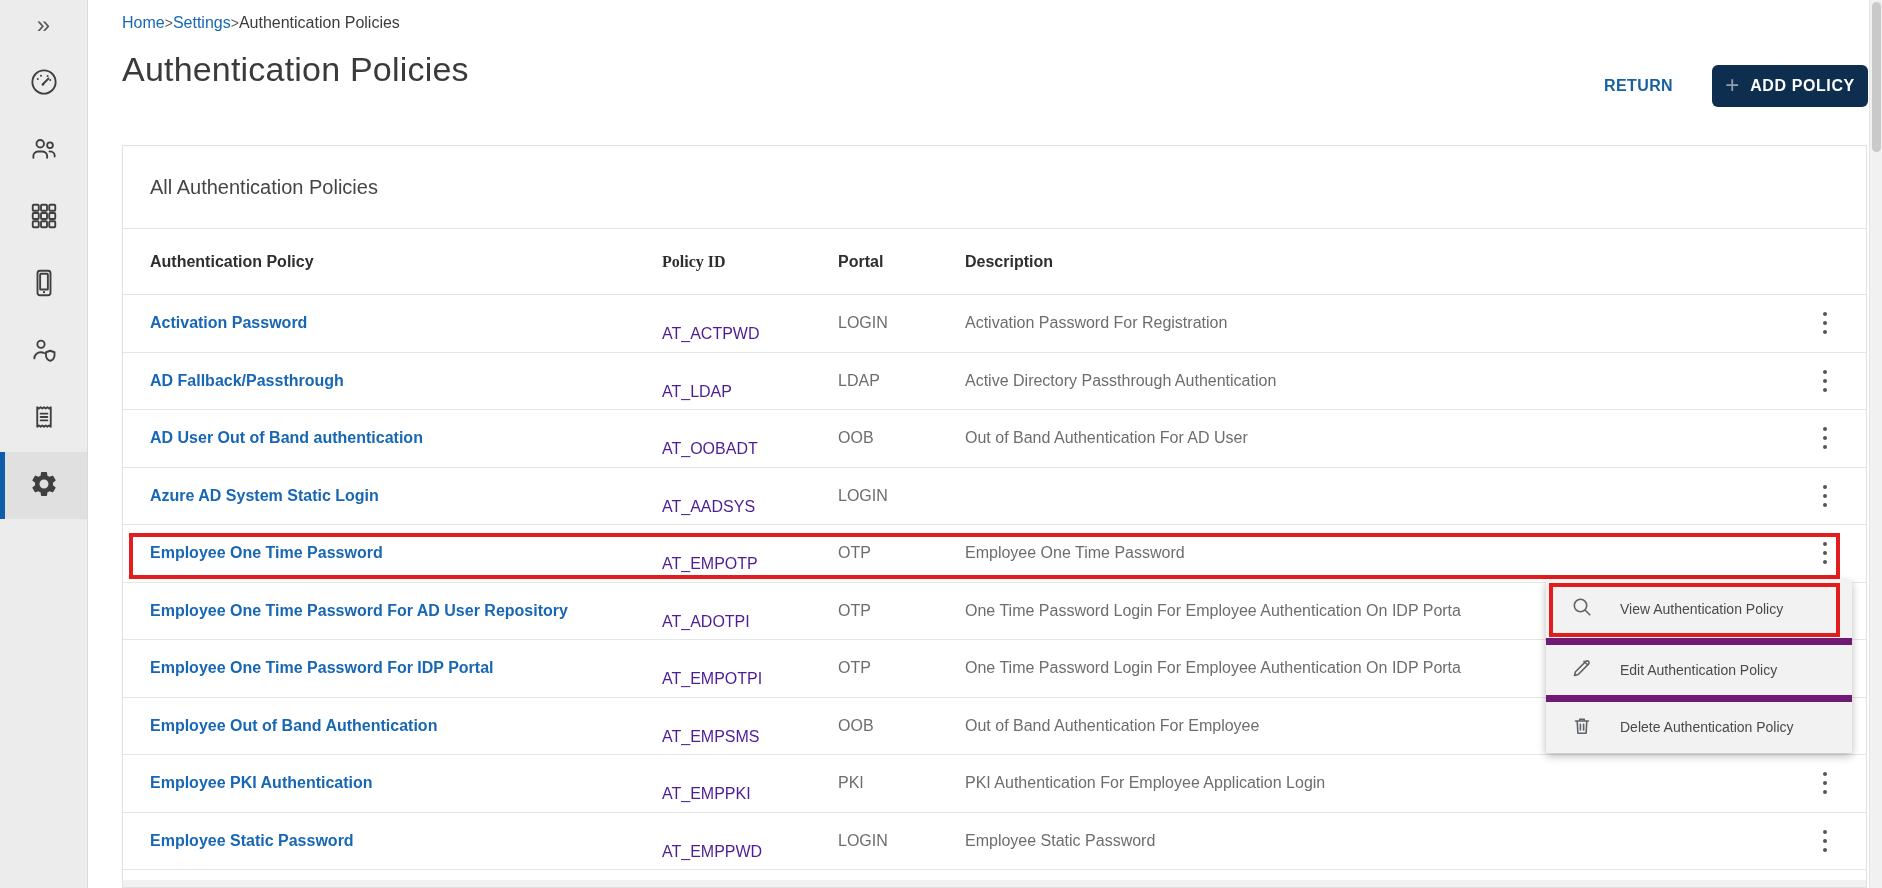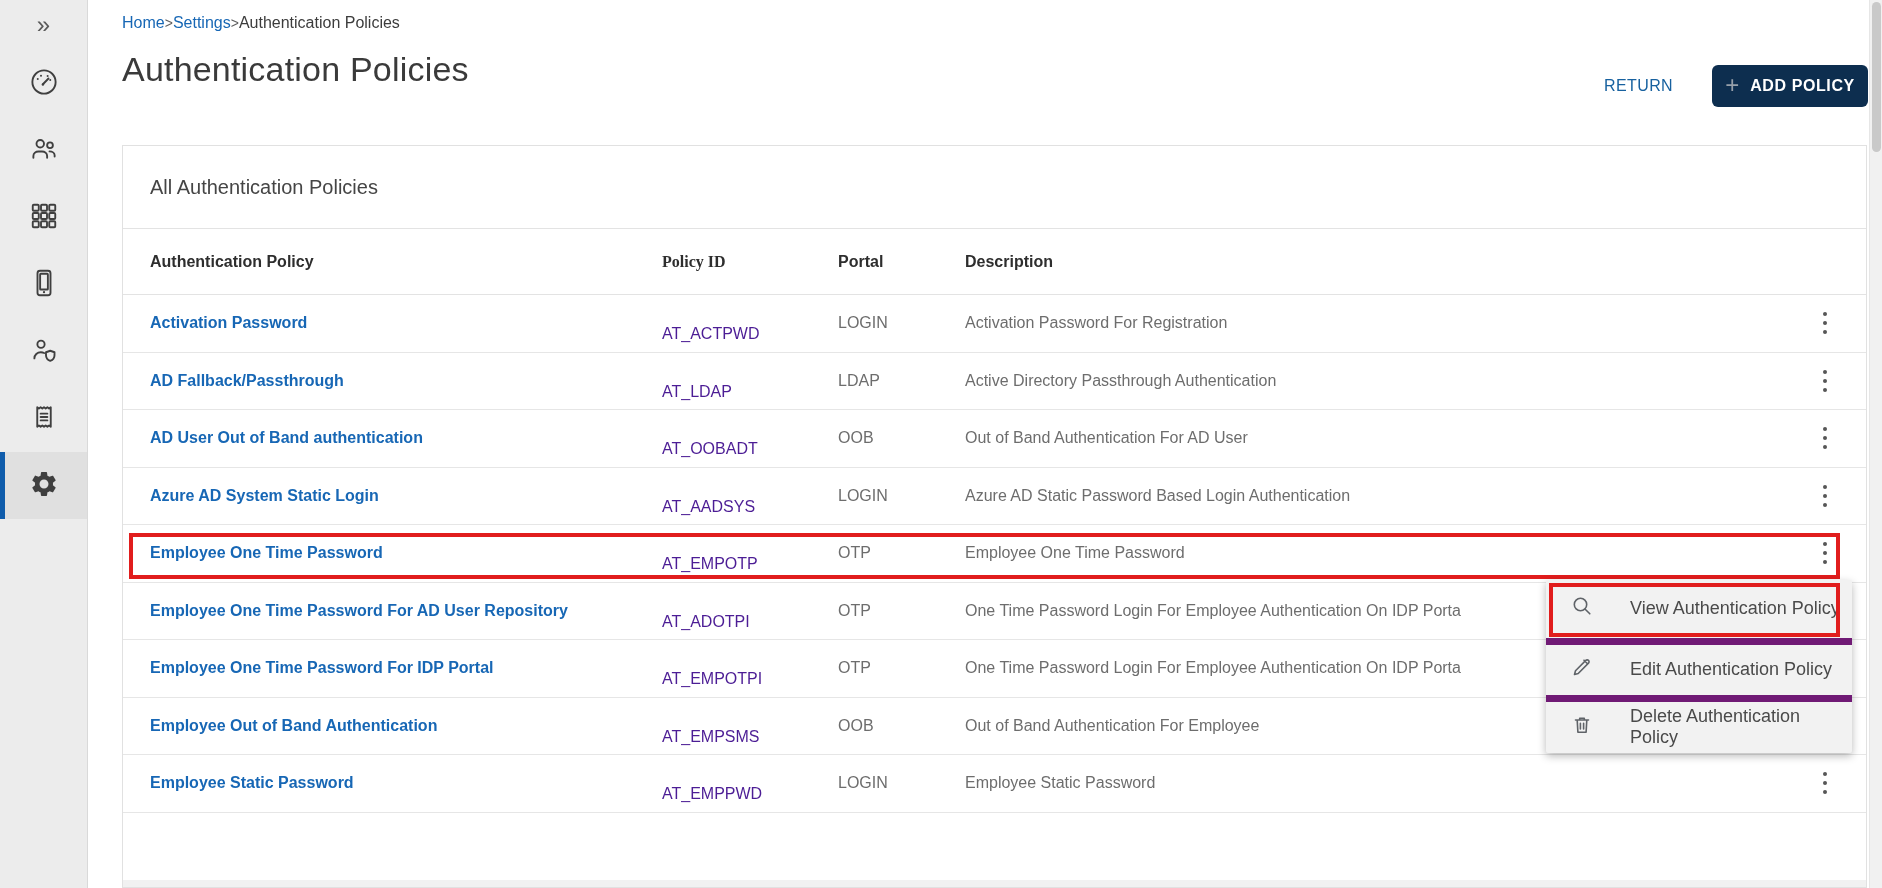--- a/index.html
+++ b/index.html
@@ -16,21 +16,21 @@
   .side-item.active{background:#e0e0e0;}
   .side-item.active::before{content:"";position:absolute;left:0;top:0;bottom:0;width:5px;background:#0f5cab;}
 
   
   .breadcrumb{position:absolute;left:122px;top:14px;font-size:16px;display:flex;align-items:center;}
   .crumb-link{color:#1767b5;cursor:pointer;}
   .crumb-sep{color:#5f5f5f;font-size:14px;}
   .crumb-current{color:#3c3c3c;}
   .page-title{position:absolute;left:122px;top:50px;font-size:34px;color:#3a3a3a;letter-spacing:.2px;}
   .return-link{position:absolute;left:1604px;top:65px;height:42px;display:flex;align-items:center;
-               color:#17619f;font-weight:normal;font-size:16px;letter-spacing:.4px;cursor:pointer;}
+               color:#17619f;font-weight:bold;font-size:16px;letter-spacing:.4px;cursor:pointer;}
   .add-btn{position:absolute;left:1712px;top:65px;width:156px;height:42px;background:#0d2e4f;border:none;
            border-radius:6px;display:flex;align-items:center;justify-content:center;gap:11px;cursor:pointer;}
   .add-btn .plus{color:#97a0aa;font-size:24px;font-weight:400;line-height:1;margin-top:-2px;}
   .add-btn .lbl{color:#ffffff;font-weight:bold;font-size:16px;letter-spacing:.6px;}
 
   
   .card{position:absolute;left:122px;top:145px;width:1745px;height:743px;background:#fff;border:1px solid #e1e1e1;}
   .card-title{height:83px;border-bottom:1px solid #e3e3e3;display:flex;align-items:center;padding-left:27px;
               font-size:20px;color:#454545;}
   .thead{position:relative;height:66px;border-bottom:1px solid #e3e3e3;font-weight:bold;font-size:16px;color:#2e2e2e;text-align:right;}
@@ -44,22 +44,22 @@
   .cell.desc{left:842px;color:#6d6d6d;}
   .kebab{position:absolute;left:1689px;top:0;width:26px;height:100%;display:flex;flex-direction:column;
          align-items:center;justify-content:center;gap:5px;cursor:pointer;}
   .kebab i{width:4px;height:4px;border-radius:50%;background:#565656;}
   .row-red{position:absolute;left:6px;right:26px;top:8px;bottom:3px;border:4px solid #e11d1d;pointer-events:none;}
   .card-footer{position:absolute;left:0;right:0;bottom:0;height:7px;background:#f1f1f1;}
 
   
   .ctx-menu{position:absolute;left:1546px;top:580px;width:306px;height:173px;background:#f2f2f2;
             box-shadow:0 3px 9px rgba(0,0,0,.28);border-radius:2px;z-index:6;}
-  .menu-item{position:relative;height:57.6px;display:flex;align-items:center;padding-left:24px;gap:36px;
-             font-size:18px;color:#4a4a4a;cursor:pointer;}
+  .menu-item{position:relative;height:57.6px;display:flex;align-items:center;padding-left:24px;gap:26px;
+             font-size:14px;color:#4a4a4a;cursor:pointer;}
   .menu-item + .menu-item{border-top:7px solid #701a75;}
   .menu-item svg{width:24px;height:24px;flex:0 0 auto;}
   .menu-red{position:absolute;left:3px;right:12px;top:3px;height:54px;border:4px solid #e11d1d;pointer-events:none;}
 
   
   .scrollbar{position:absolute;left:1869px;top:0;width:13px;height:888px;background:#f1f1f1;border-left:1px solid #e6e6e6;}
   .scroll-thumb{position:absolute;left:2px;width:9px;top:2px;height:150px;background:#c9c9c9;border-radius:5px;}
 </style>
 </head>
 <body>
@@ -185,21 +185,20 @@
           <span class="kebab">
             <i></i>
             <i></i>
             <i></i>
           </span>
         </div>
         <div class="t-row">
           <a class="cell name">Azure AD System Static Login</a>
           <span class="cell pid">AT_AADSYS</span>
           <span class="cell factor">LOGIN</span>
-          <span class="cell desc">Azure AD Static Password Based Login Authentication</span>
           <span class="kebab">
             <i></i>
             <i></i>
             <i></i>
           </span>
         </div>
         <div class="t-row">
           <a class="cell name">Employee One Time Password</a>
           <span class="cell pid">AT_EMPOTP</span>
           <span class="cell factor">OTP</span>
@@ -231,20 +230,31 @@
             <i></i>
             <i></i>
             <i></i>
           </span>
         </div>
         <div class="t-row">
           <a class="cell name">Employee Out of Band Authentication</a>
           <span class="cell pid">AT_EMPSMS</span>
           <span class="cell factor">OOB</span>
           <span class="cell desc">Out of Band Authentication For Employee</span>
+          <span class="kebab">
+            <i></i>
+            <i></i>
+            <i></i>
+          </span>
+        </div>
+        <div class="t-row">
+          <a class="cell name">Employee PKI Authentication</a>
+          <span class="cell pid">AT_EMPPKI</span>
+          <span class="cell factor">PKI</span>
+          <span class="cell desc">PKI Authentication For Employee Application Login</span>
           <span class="kebab">
             <i></i>
             <i></i>
             <i></i>
           </span>
         </div>
         <div class="t-row">
           <a class="cell name">Employee Static Password</a>
           <span class="cell pid">AT_EMPPWD</span>
           <span class="cell factor">LOGIN</span>

